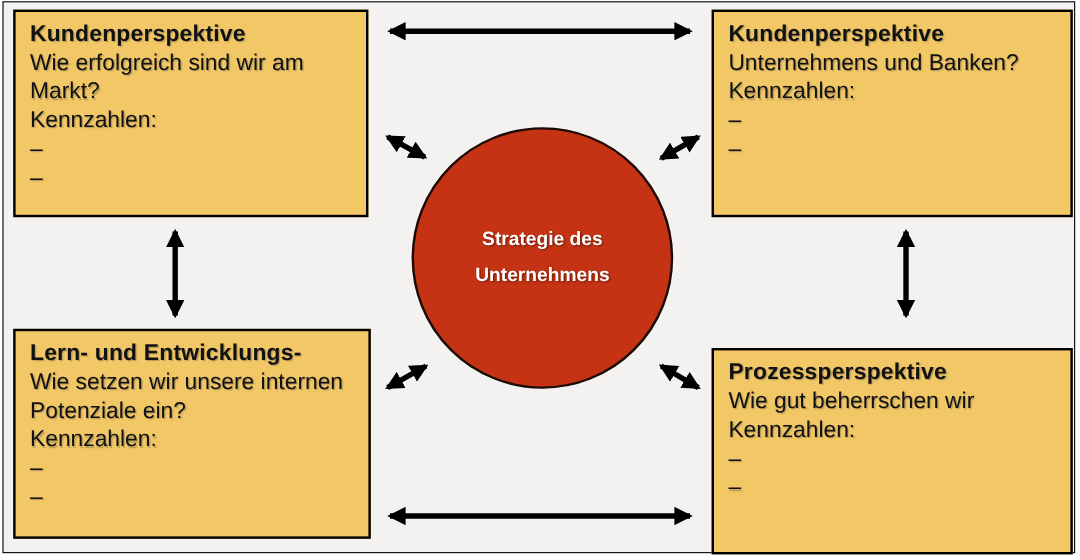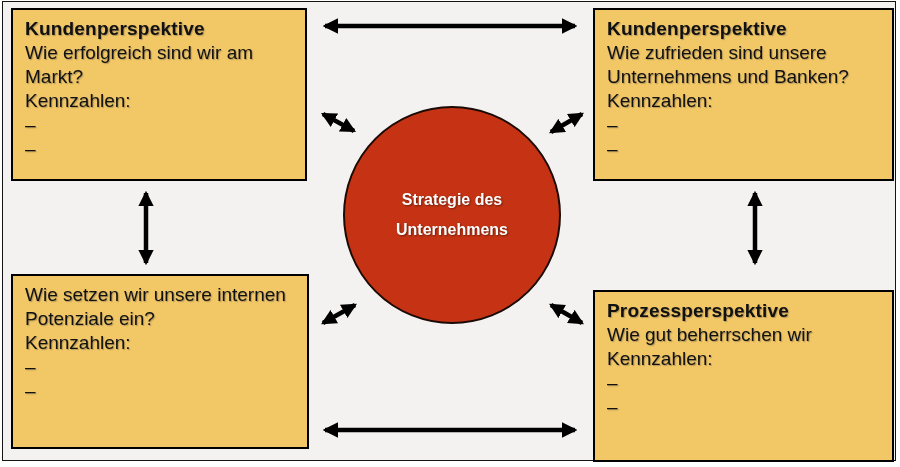--- a/index.html
+++ b/index.html
@@ -95,28 +95,28 @@
     <div class="bline bold">Kundenperspektive</div>
     <div class="bline">Wie erfolgreich sind wir am</div>
     <div class="bline">Markt?</div>
     <div class="bline">Kennzahlen:</div>
     <div class="bline">–</div>
     <div class="bline">–</div>
   </div>
 
   <div class="box" id="box-tr">
     <div class="bline bold">Kundenperspektive</div>
-    <div class="bline">Wie zufrieden sind unsere</div>
     <div class="bline">Unternehmens und Banken?</div>
     <div class="bline">Kennzahlen:</div>
     <div class="bline">–</div>
     <div class="bline">–</div>
   </div>
 
   <div class="box" id="box-bl">
+    <div class="bline bold">Lern- und Entwicklungs-</div>
     <div class="bline">Wie setzen wir unsere internen</div>
     <div class="bline">Potenziale ein?</div>
     <div class="bline">Kennzahlen:</div>
     <div class="bline">–</div>
     <div class="bline">–</div>
 
   </div>
 
   <div class="box" id="box-br">
     <div class="bline bold">Prozessperspektive</div>

